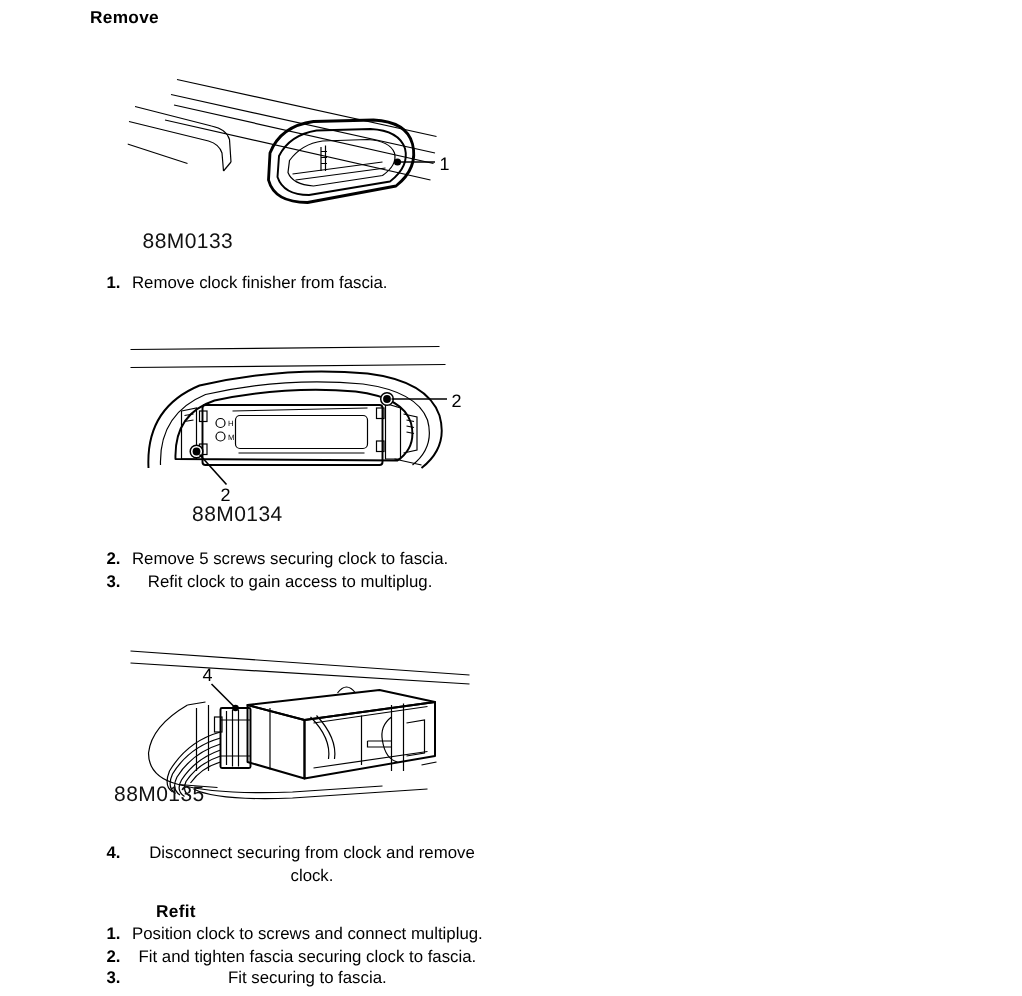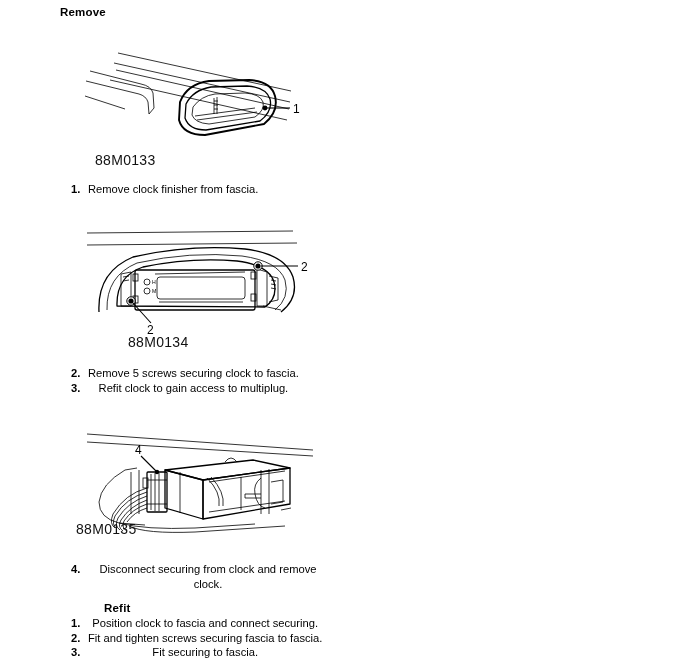--- a/index.html
+++ b/index.html
@@ -334,25 +334,25 @@
       <span class="step-num">4.</span>
       <span class="step-text">Disconnect securing from clock and remove clock.</span>
     </li>
   </ul>
 
   <div class="section-heading" id="heading-refit">Refit</div>
 
   <ul class="steps" id="steps-refit">
     <li class="step">
       <span class="step-num">1.</span>
-      <span class="step-text">Position clock to fascia and connect securing.</span>
+      <span class="step-text">Position clock to screws and connect multiplug.</span>
     </li>
     <li class="step">
       <span class="step-num">2.</span>
-      <span class="step-text">Fit and tighten screws securing fascia to fascia.</span>
+      <span class="step-text">Fit and tighten fascia securing clock to fascia.</span>
     </li>
     <li class="step">
       <span class="step-num">3.</span>
       <span class="step-text">Fit securing to fascia.</span>
     </li>
   </ul>
 
 </div>
 
 </body></html>

